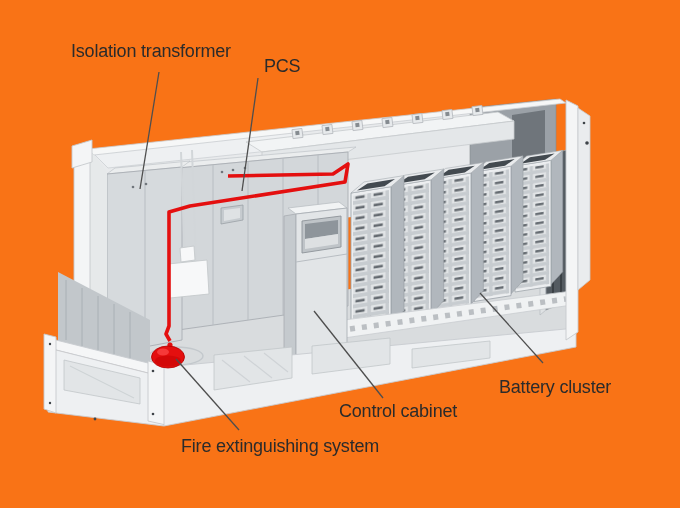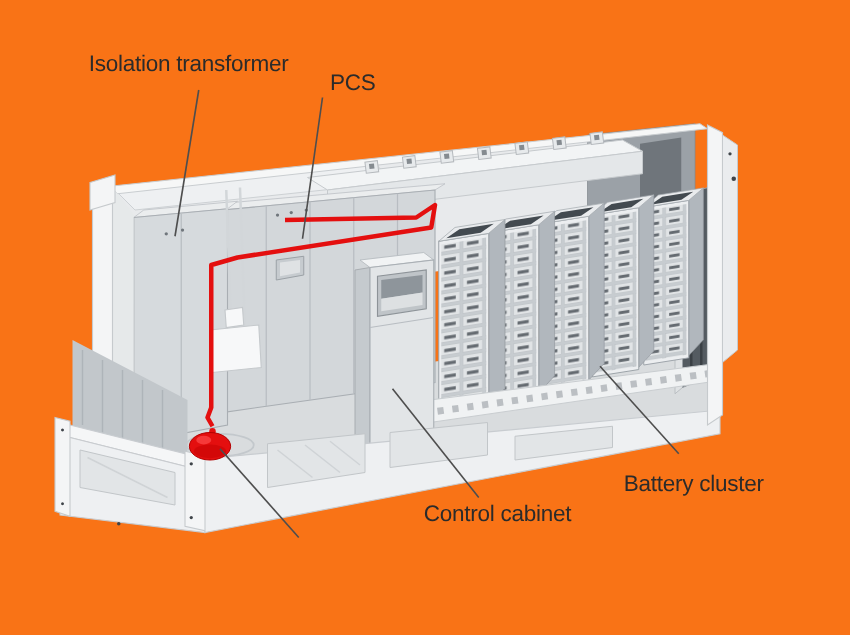--- a/index.html
+++ b/index.html
@@ -247,13 +247,14 @@
       <line class="leader" x1="314" y1="311" x2="383" y2="398"></line>
       <line class="leader" x1="480" y1="293" x2="543" y2="363"></line>
       <line class="leader" x1="176" y1="359" x2="239" y2="430"></line>
     </g>
   </svg>
 
   <div class="label" style="left:71px;top:41px">Isolation transformer</div>
   <div class="label" style="left:264px;top:56px">PCS</div>
   <div class="label" style="left:499px;top:377px">Battery cluster</div>
   <div class="label" style="left:339px;top:401px">Control cabinet</div>
+  <div class="label" style="left:181px;top:436px">Fire extinguishing system</div>
 </div>
 
 </body></html>

